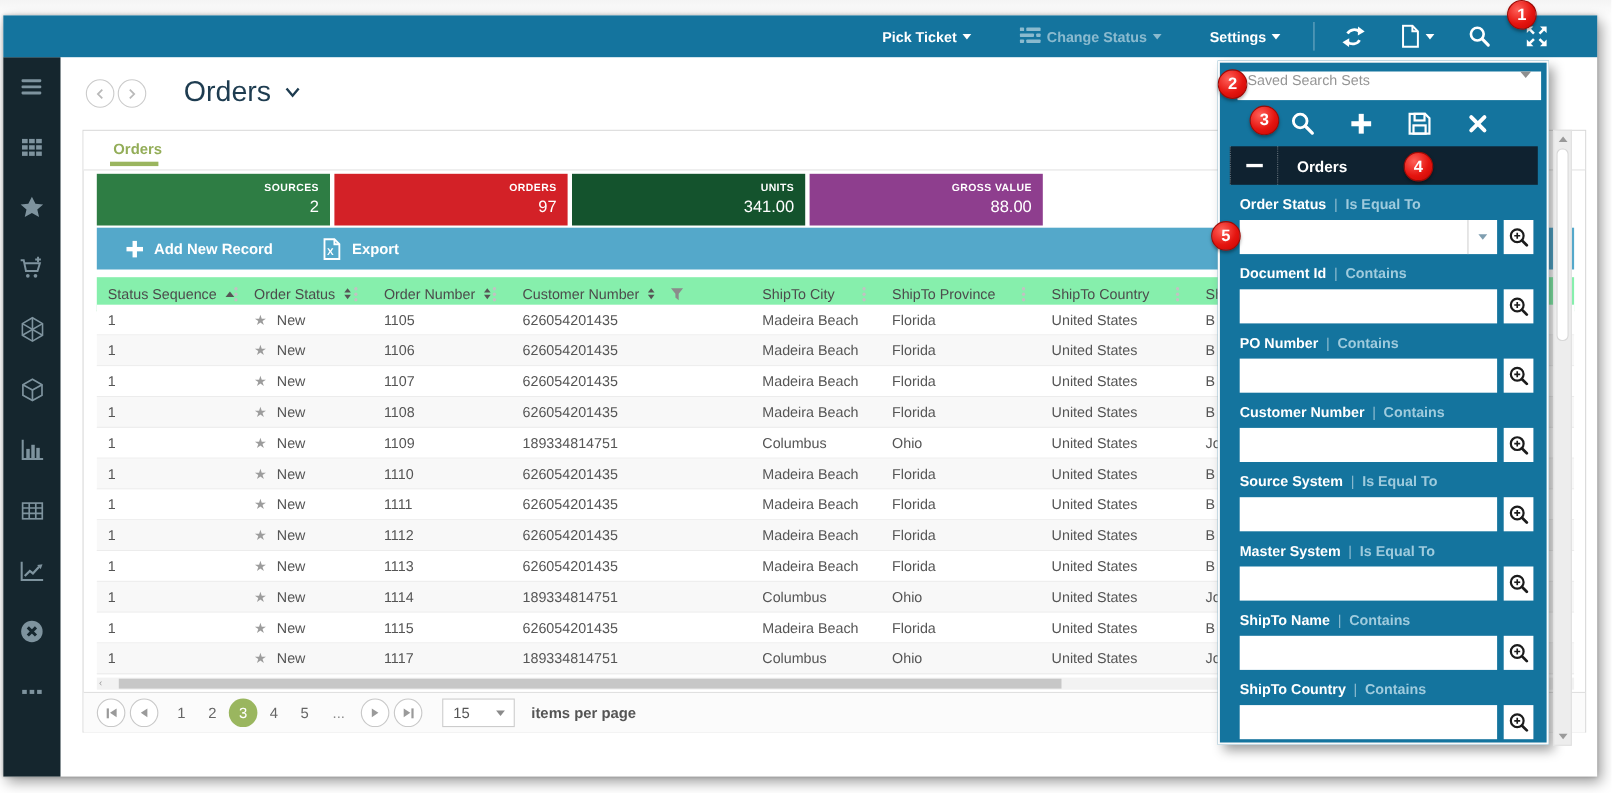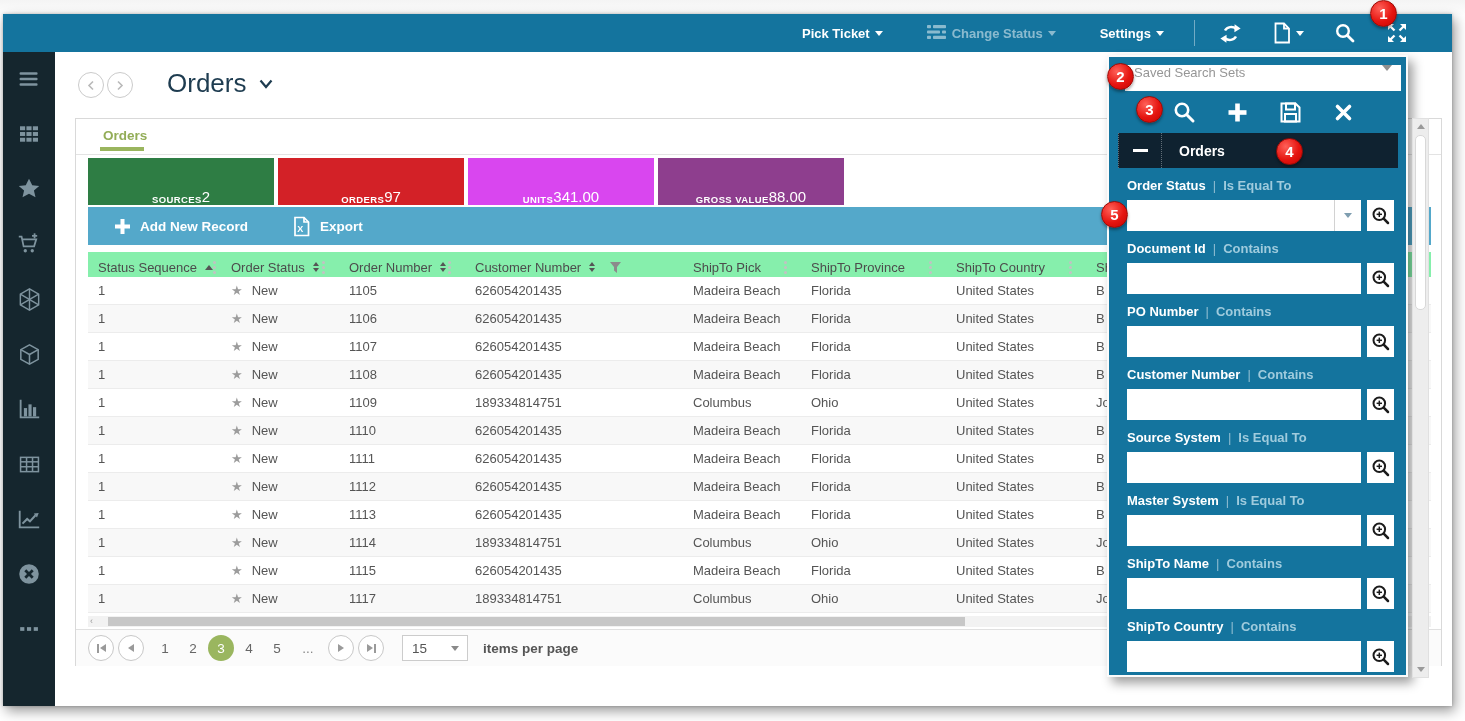--- a/index.html
+++ b/index.html
@@ -36,22 +36,22 @@
     display:flex; align-items:center; gap:13px; }
 
   
   .card { position:absolute; left:75px; top:118px; width:1367px; height:548px;
     background:#fff; border:1px solid #d9d9d9; }
   .tabstrip { position:absolute; left:0; top:0; right:0; height:36px; border-bottom:1px solid #e3e3e3; background:#fff; }
   .tab { position:absolute; left:27px; top:9px; font-size:13.5px; font-weight:700; color:#93ad58; }
   .tab-underline { position:absolute; left:24px; top:28px; width:44px; height:4px; background:#9ab55e; }
 
   .kpis { position:absolute; left:12px; top:39px; height:47px; display:flex; gap:4px; }
-  .kpi { width:186px; height:47px; color:#fff; display:flex; flex-direction:row;
-    align-items:flex-end; justify-content:center; }
+  .kpi { width:212px; height:47px; color:#fff; display:flex; flex-direction:column;
+    align-items:flex-end; justify-content:center; padding-right:10px; }
   .kpi-label { font-size:9.5px; font-weight:700; letter-spacing:.4px; }
   .kpi-value { font-size:15px; margin-top:3px; }
 
   .toolbar { position:absolute; left:12px; top:88px; right:10px; height:38px; background:#54a8ca;
     display:flex; align-items:center; gap:44px; padding-left:26px; color:#fff; }
   .tb-btn { display:flex; align-items:center; gap:9px; font-size:13.5px; font-weight:700; cursor:pointer; }
 
   .grid-cols { display:grid; grid-template-columns:133px 118px 126px 218px 118px 145px 140px minmax(0,1fr); }
   .thead { position:absolute; left:12px; top:133px; right:10px; height:31px; background:#86efac;
     border-bottom:1px solid #c9c9c9; }
@@ -342,21 +342,21 @@
 
     <div class="kpis">
         <div class="kpi" style="background: rgb(46, 125, 68);">
     <span class="kpi-label">SOURCES</span>
     <span class="kpi-value">2</span>
   </div>
         <div class="kpi" style="background: rgb(211, 33, 39);">
     <span class="kpi-label">ORDERS</span>
     <span class="kpi-value">97</span>
   </div>
-        <div class="kpi" style="background: #d946ef;">
+        <div class="kpi" style="background: #14532d;">
     <span class="kpi-label">UNITS</span>
     <span class="kpi-value">341.00</span>
   </div>
         <div class="kpi" style="background: rgb(142, 62, 142);">
     <span class="kpi-label">GROSS VALUE</span>
     <span class="kpi-value">88.00</span>
   </div>
       </div>
 
     <div class="toolbar">
@@ -419,21 +419,21 @@
             <i class="t-up"></i>
             <i class="t-dn"></i>
           </span>
           <span class="funnel">
             <svg width="13" height="13" viewBox="0 0 13 13">
               <path d="M1 1 h11 L8 6 v6 L5 9.5 V6 Z" fill="#8b8b8b"></path>
             </svg>
           </span>
         </div>
         <div class="th">
-          <span>ShipTo Pick</span>
+          <span>ShipTo City</span>
           <span class="kebab">
             <i></i>
             <i></i>
             <i></i>
           </span>
         </div>
         <div class="th">
           <span>ShipTo Province</span>
           <span class="kebab">
             <i></i>

